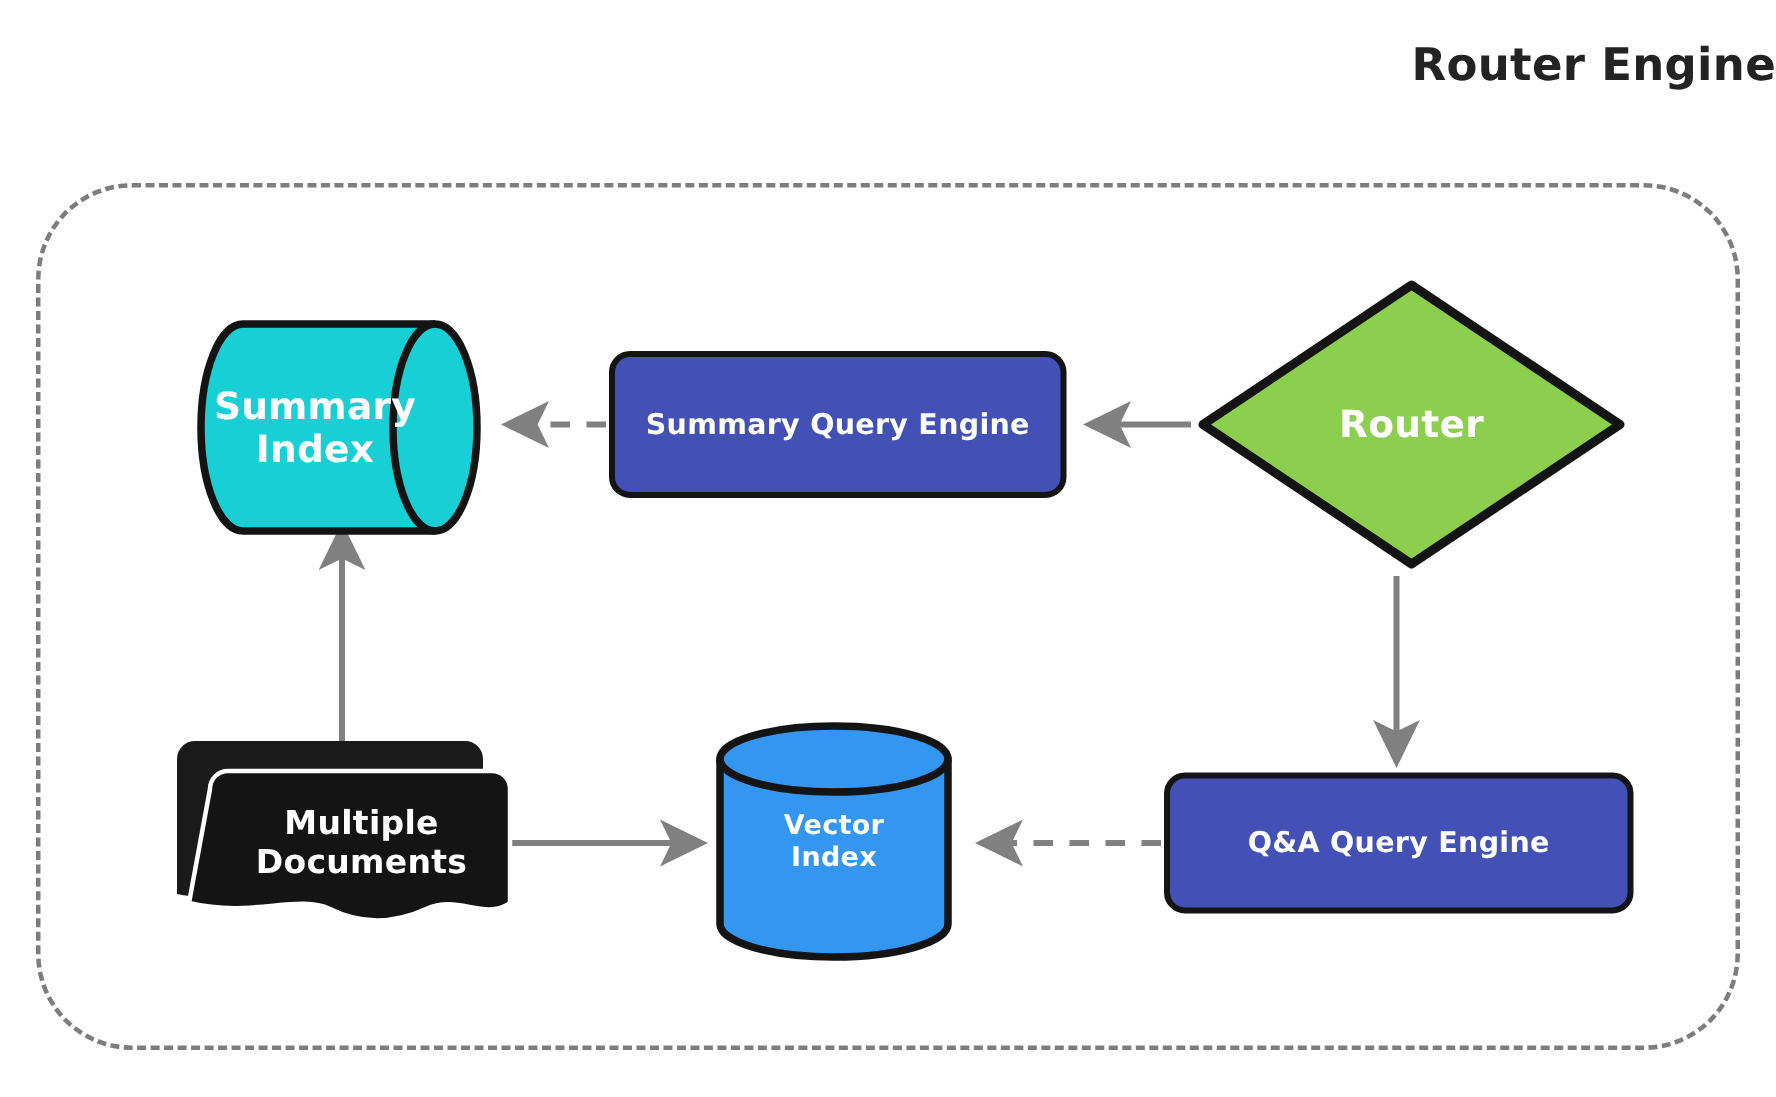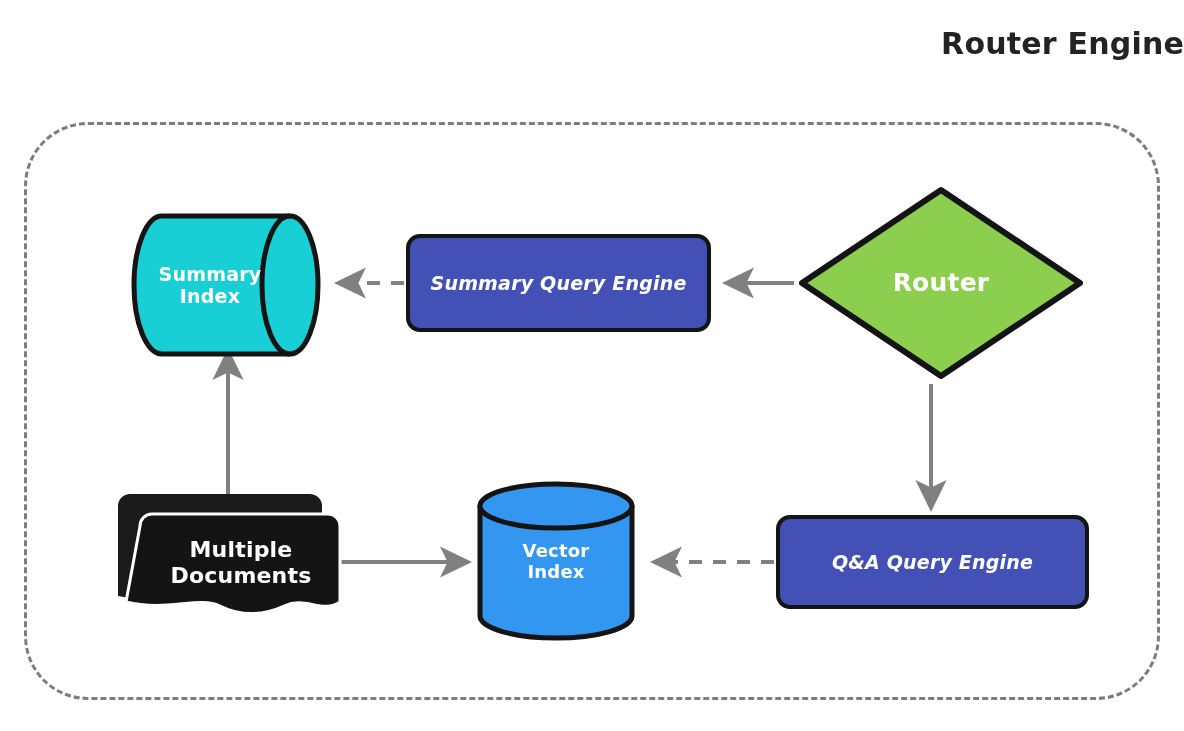--- a/index.html
+++ b/index.html
@@ -35,34 +35,33 @@
     text-align:center;color:#ffffff;font-weight:bold;
     line-height:1.18;letter-spacing:.2px;
     pointer-events:none;white-space:pre-line;
   }
 
   
   .engine{
     background:#4350b5;
     border:4px solid #141414;
     border-radius:14px;
-    font-style:italic;
   }
   .engine .label{font-size:19px;}
 
   #summary-query-engine{left:406px;top:234px;width:305px;height:98px;}
   #qa-query-engine{left:776px;top:515px;width:313px;height:94px;}
 
   
   #router{left:796px;top:184px;width:290px;height:198px;}
   #router .label{font-size:25px;}
 
   
   #summary-index{left:130px;top:212px;width:192px;height:146px;}
-  #summary-index .label{font-size:19px;left:-16px;}
+  #summary-index .label{font-size:25px;left:-16px;}
 
   
   #vector-index{left:476px;top:482px;width:160px;height:158px;}
   #vector-index .label{font-size:18px;}
 
   
   #multiple-documents{left:114px;top:492px;width:230px;height:126px;}
   #multiple-documents .label{font-size:22px;left:12px;top:8px;}
 
   svg{display:block;overflow:visible;}

